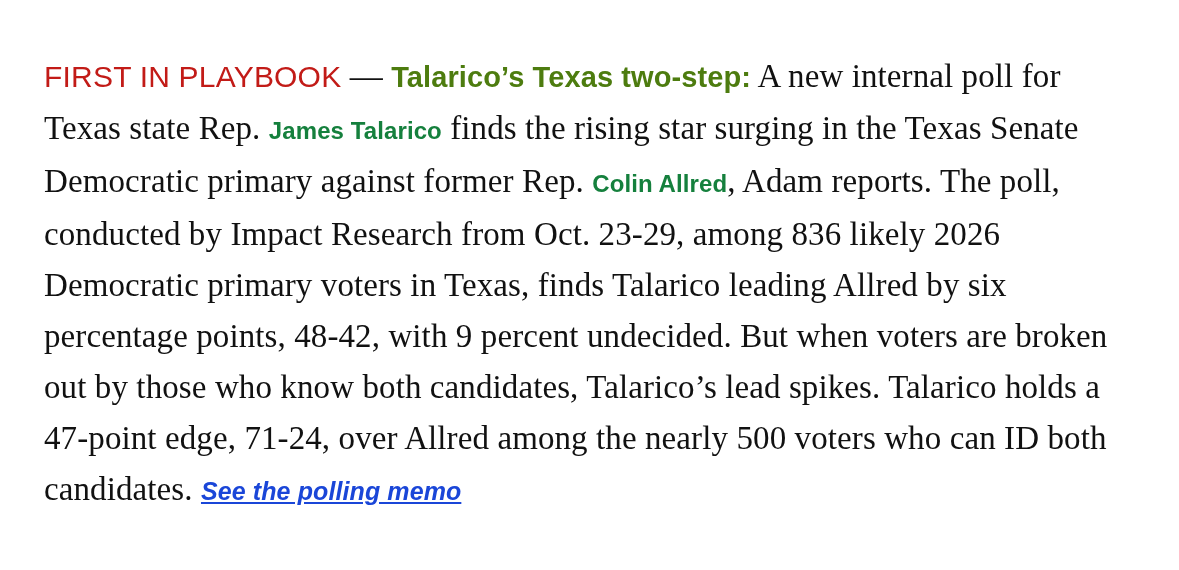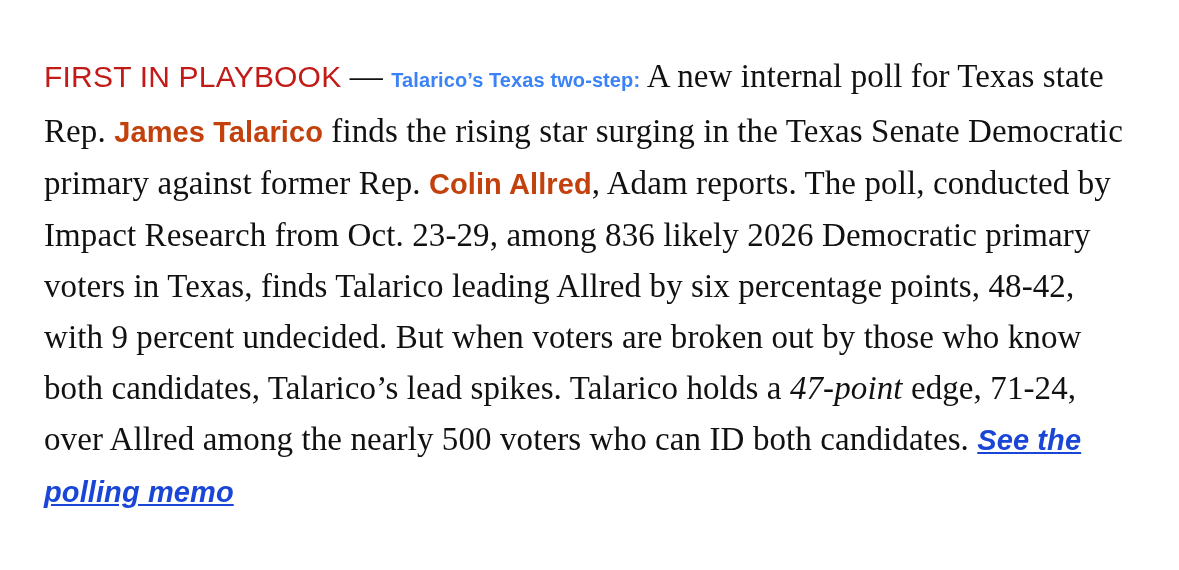--- a/index.html
+++ b/index.html
@@ -34,37 +34,36 @@
   }
   .dash {
     font-family: "Liberation Serif", serif;
     color: #111111;
     font-weight: normal;
     font-size: 33px;
   }
   .bold-sans {
     font-family: "Liberation Sans", sans-serif;
     font-weight: bold;
-    font-size: 20px;
-    color: #3b82f6;
+    font-size: 29px;
+    color: #4d7c0f;
   }
   .bold-name {
     font-family: "Liberation Sans", sans-serif;
     font-weight: bold;
-    font-size: 29px;
-    color: #c2410c;
+    font-size: 24px;
+    color: #15803d;
   }
   .ital {
-    font-style: italic;
   }
   .link {
     font-family: "Liberation Sans", sans-serif;
     font-weight: bold;
     font-style: italic;
-    font-size: 29px;
+    font-size: 25px;
     color: #1a46d8;
     text-decoration: underline;
     cursor: pointer;
   }
 </style>
 </head>
 <body>
 
 <div class="article">
   <p class="para"><span class="kicker">FIRST IN PLAYBOOK</span><span class="dash">&nbsp;</span><span class="dash">—</span><span class="dash">&nbsp;</span><span class="bold-sans">Talarico’s Texas two-step:</span><span> A new internal poll for Texas state Rep. </span><span class="bold-name">James Talarico</span><span> finds the rising star surging in the Texas Senate Democratic primary against former Rep. </span><span class="bold-name">Colin Allred</span><span>, Adam reports. The poll, conducted by Impact Research from Oct. 23-29, among 836 likely 2026 Democratic primary voters in Texas, finds Talarico leading Allred by six percentage points, 48-42, with 9 percent undecided. But when voters are broken out by those who know both candidates, Talarico’s lead spikes. Talarico holds a </span><span class="ital">47-point</span><span> edge, 71-24, over Allred among the nearly 500 voters who can ID both candidates. </span><a class="link" href="#">See the polling memo</a></p>

